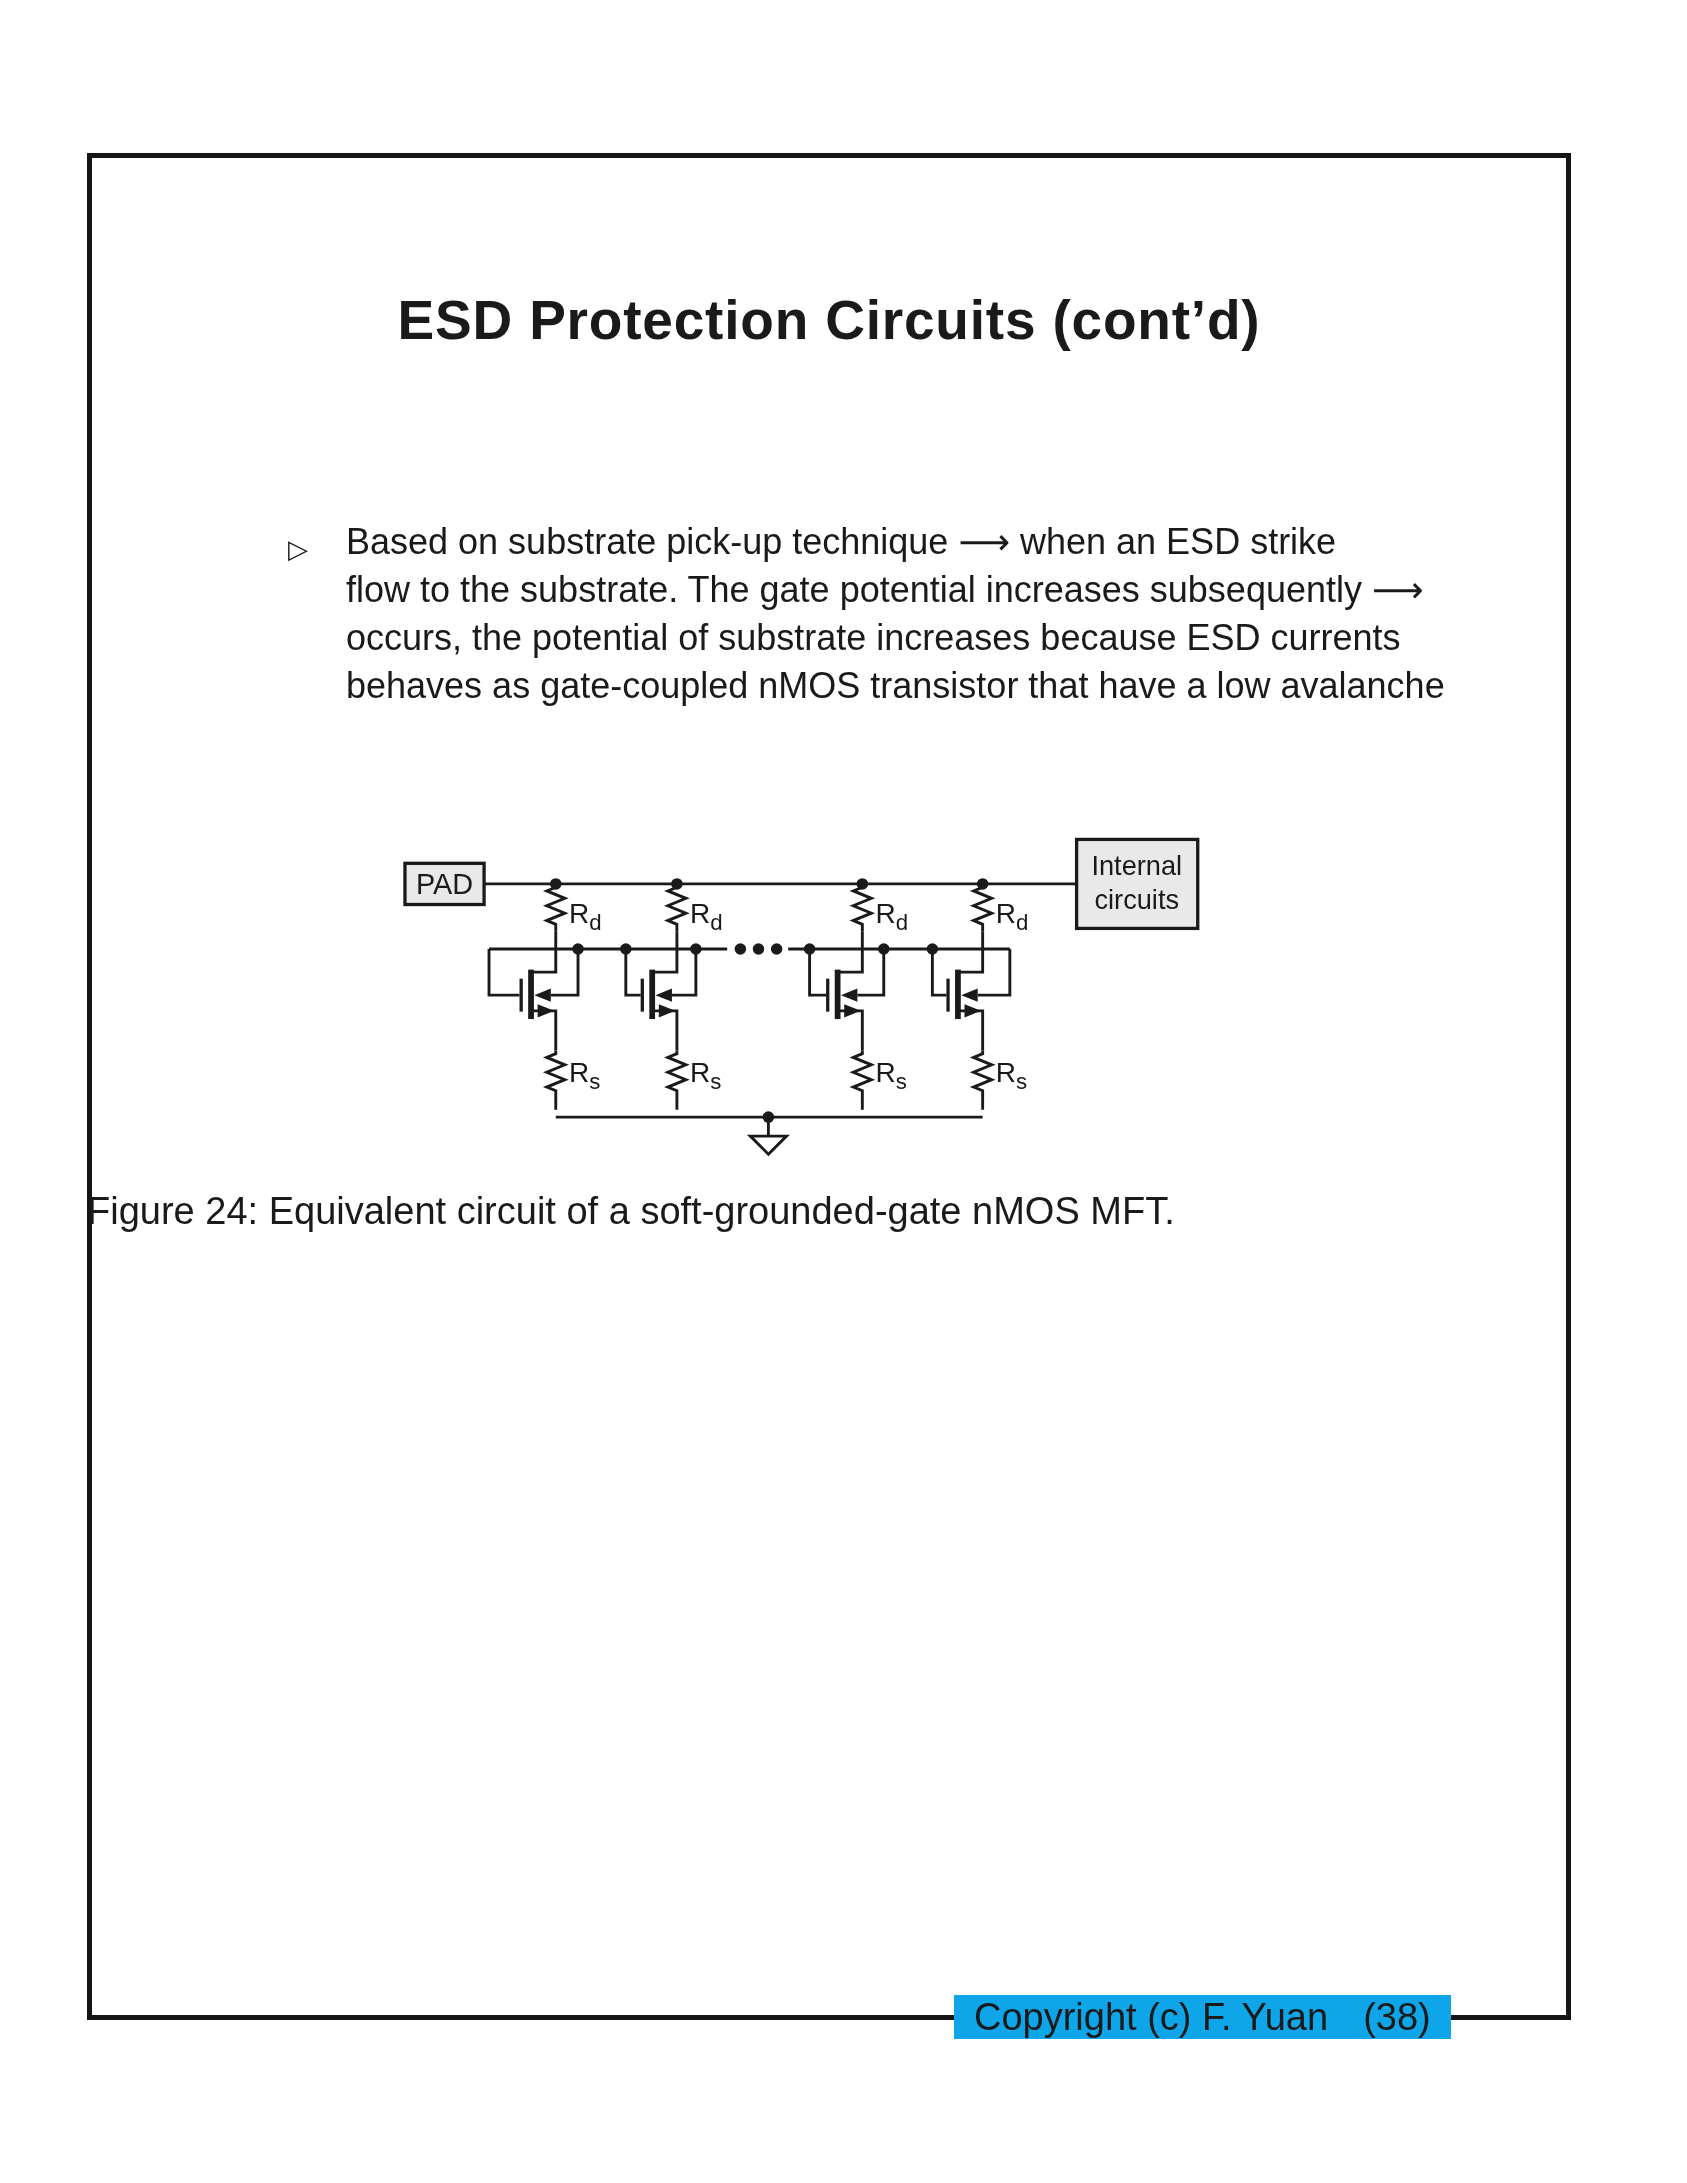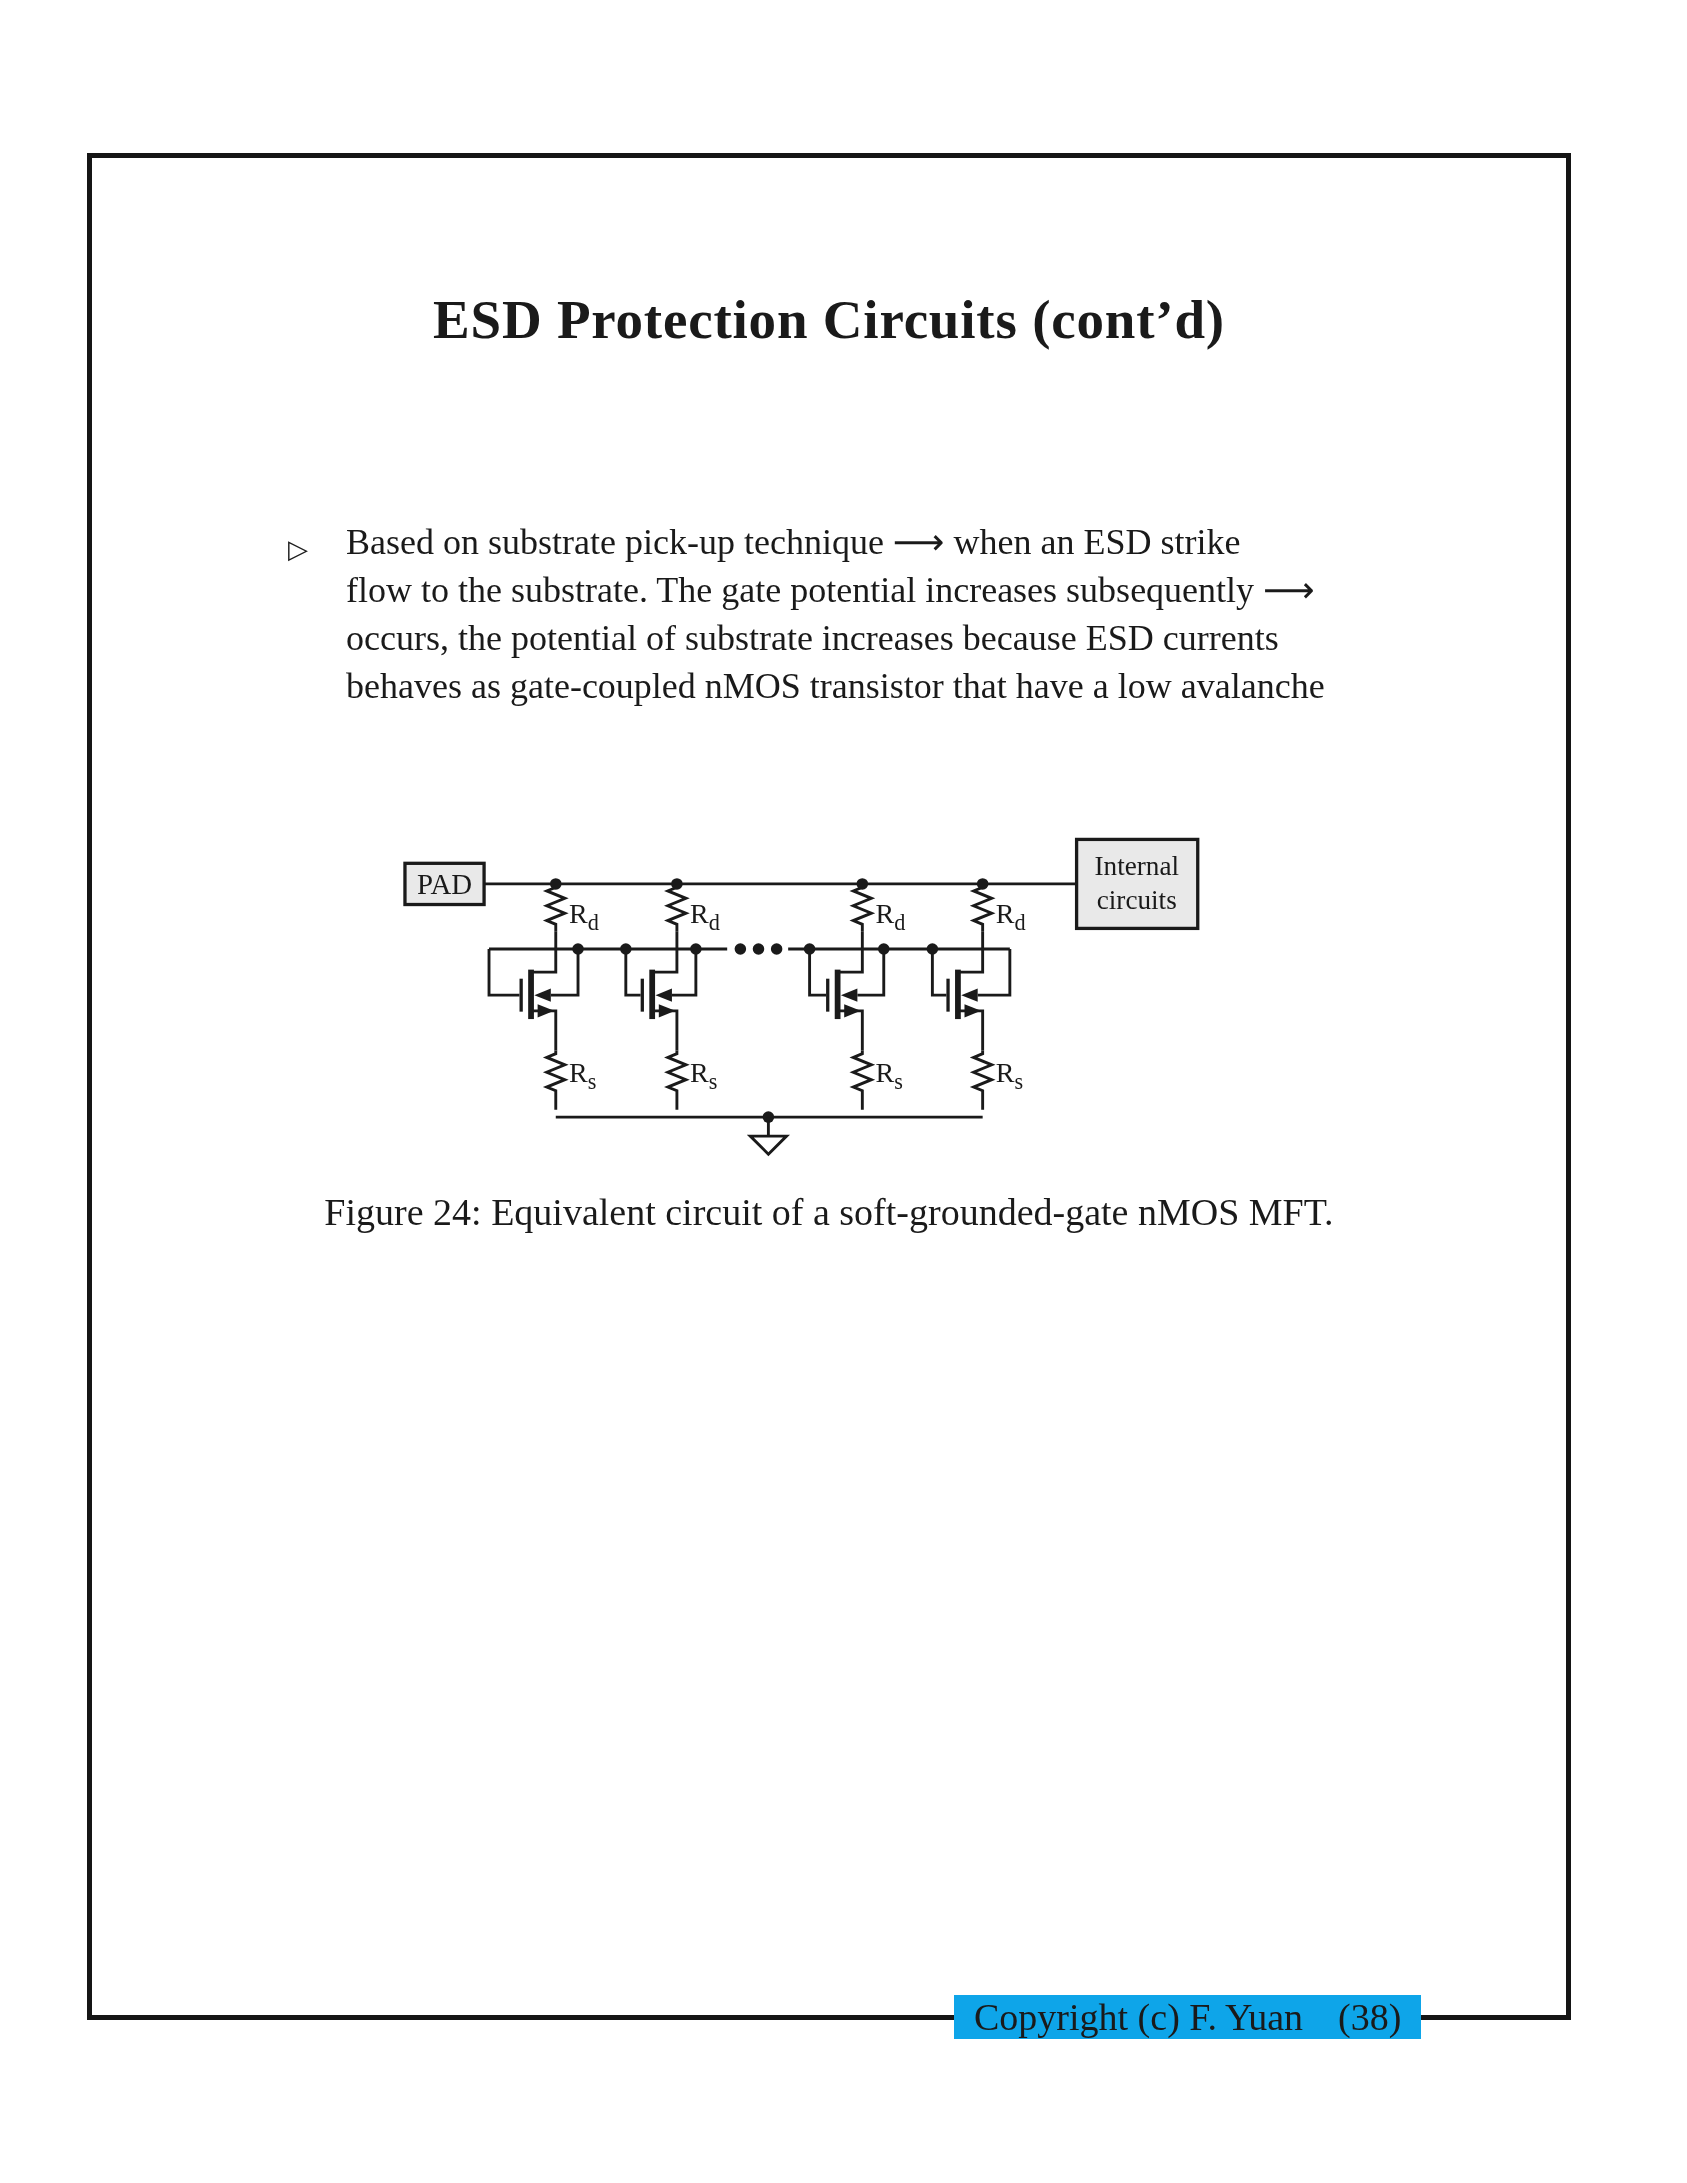--- a/index.html
+++ b/index.html
@@ -1,21 +1,21 @@
 <!DOCTYPE html>
 <html style="font-size:13px"><head>
 <meta charset="utf-8">
 <style>
   html,body{margin:0;padding:0;background:#ffffff;}
   .page{
     position:relative;
     width:1687px;height:2183px;
     background:#ffffff;
     color:#1a1a1a;
-    font-family:Liberation Serif, serif;
+    font-family:Liberation Sans, sans-serif;
     overflow:hidden;
   }
   .frame{
     position:absolute;
     left:87px;top:153px;
     width:1484px;height:1867px;
     border:5px solid #151515;
     box-sizing:border-box;
     z-index:1;
   }
@@ -42,21 +42,21 @@
     position:absolute;left:346px;top:518px;
     font-size:36px;line-height:48px;
     z-index:2;white-space:nowrap;
   }
   .fig-svg{
     position:absolute;left:395px;top:832px;
     width:816px;height:342px;z-index:2;
   }
   .caption{
     position:absolute;left:87px;top:1190px;width:1484px;
-    text-align:center;font-size:38px;z-index:2;
+    text-align:left;font-size:38px;z-index:2;
   }
   .footer{
     position:absolute;
     left:954px;top:1995px;
     background:#0ea5e9;
     padding:0 20px;
     font-size:38px;line-height:44px;
     z-index:3;white-space:nowrap;
   }
   .footer .pgnum{display:inline-block;margin-left:35px;}

